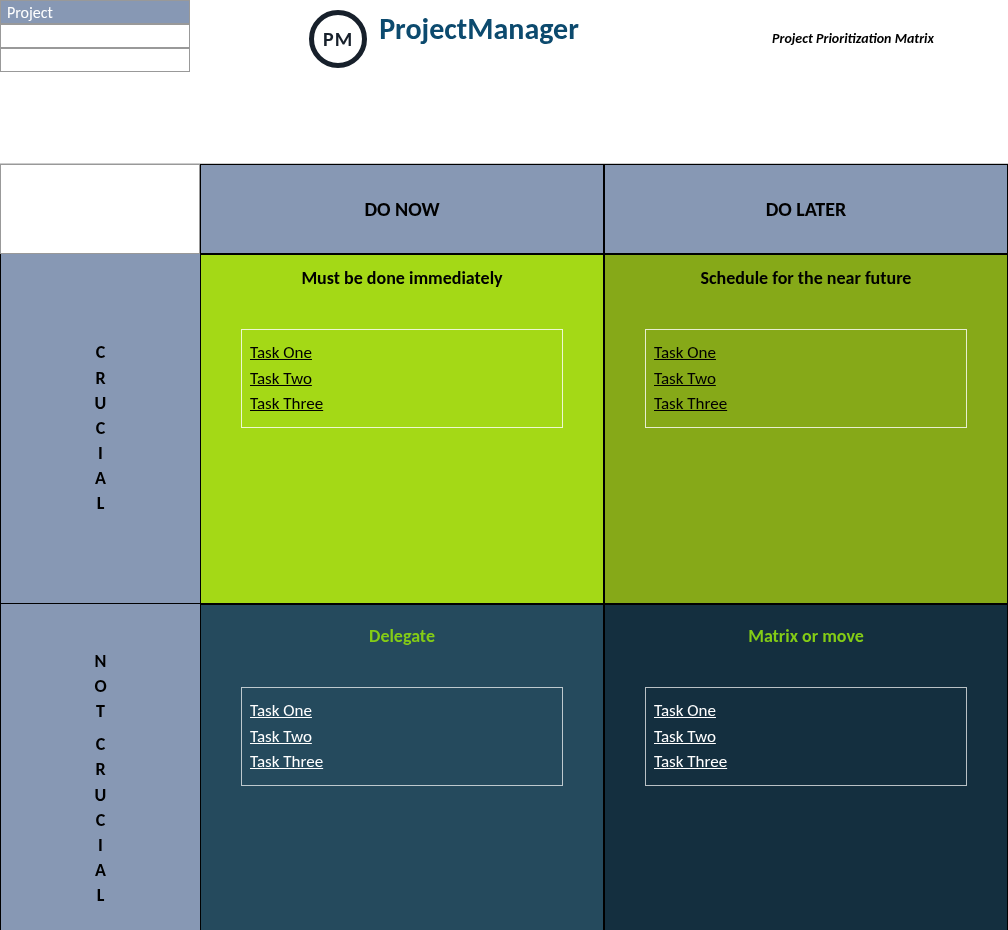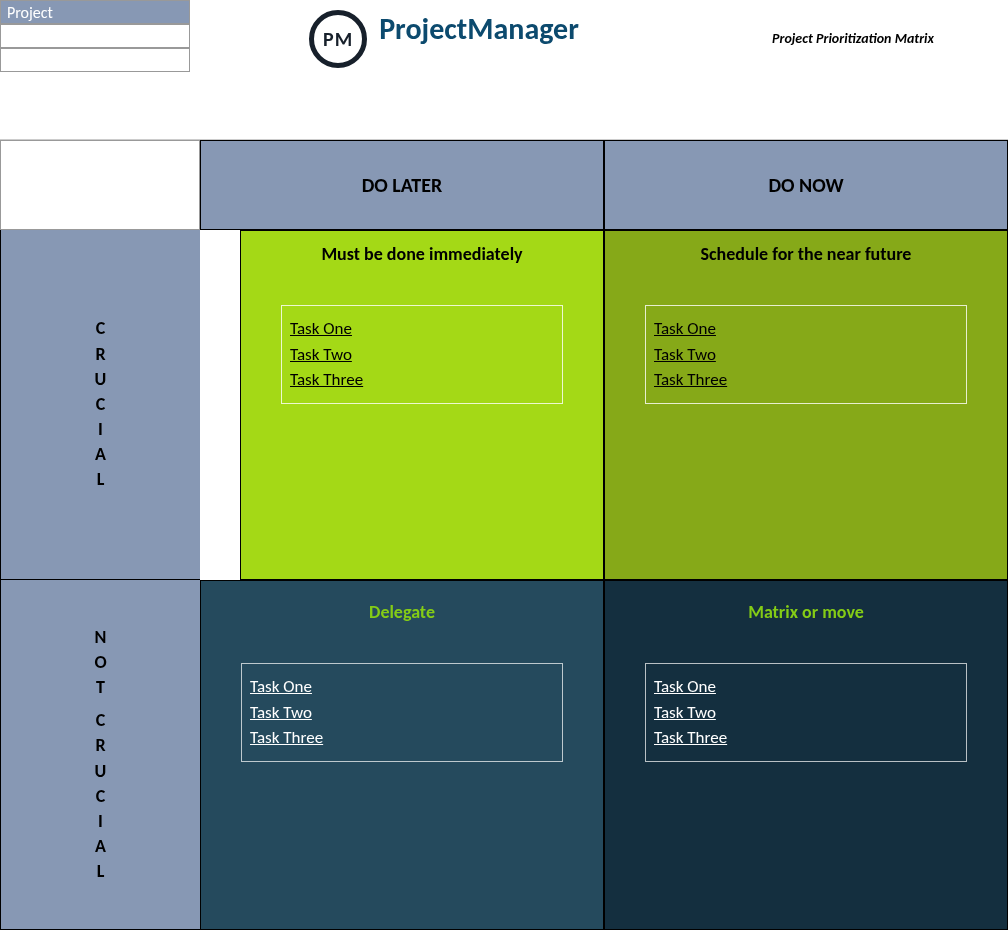--- a/index.html
+++ b/index.html
@@ -5,21 +5,21 @@
     * { box-sizing: border-box; margin: 0; padding: 0; }
     body {
       font-family: Calibri, Arial, sans-serif;
       background: #fff;
       width: 1008px;
       height: 930px;
       overflow: hidden;
     }
     .header-area {
       display: flex;
-      height: 140px;
+      height: 164px;
       border-bottom: 1px solid #ccc;
     }
     .header-left {
       width: 190px;
     }
     .label-cell {
       background: #8798b4;
       color: #fff;
       font-size: 16px;
       padding: 2px 6px;
@@ -118,21 +118,21 @@
       padding: 10px;
       position: relative;
     }
     .q-subtitle {
       text-align: center;
       font-weight: 700;
       font-size: 18px;
       margin-bottom: 40px;
       padding-top: 2px;
     }
-    .q-bright-green { background: #a4d916; margin-left: 40px; }
+    .q-bright-green { background: #a4d916; }
     .q-olive-green { background: #86a918; }
     .q-dark-teal { background: #254a5d; }
     .q-darker { background: #142f3f; }
     .q-dark-teal .q-subtitle, .q-darker .q-subtitle { color: #84cc16; margin-top: 8px; }
     .task-box {
       border: 1px solid rgba(255,255,255,0.7);
       margin: 0 30px;
       padding: 10px 8px;
     }
     .q-bright-green .task-box, .q-olive-green .task-box {
@@ -160,22 +160,22 @@
     <div class="logo-wrap">
       <div class="logo-circle">PM</div>
       <div class="logo-text">ProjectManager</div>
     </div>
   </div>
   <div class="header-right">Project Prioritization Matrix</div>
 </div>
 
 <div class="matrix">
   <div class="corner-blank"></div>
+  <div class="col-header">DO NOW</div>
   <div class="col-header">DO LATER</div>
-  <div class="col-header">DO NOW</div>
 
   <div class="row-header">
     <div class="vertical-label">
         <div class="word">
           <span>C</span>
           <span>R</span>
           <span>U</span>
           <span>C</span>
           <span>I</span>
           <span>A</span>

